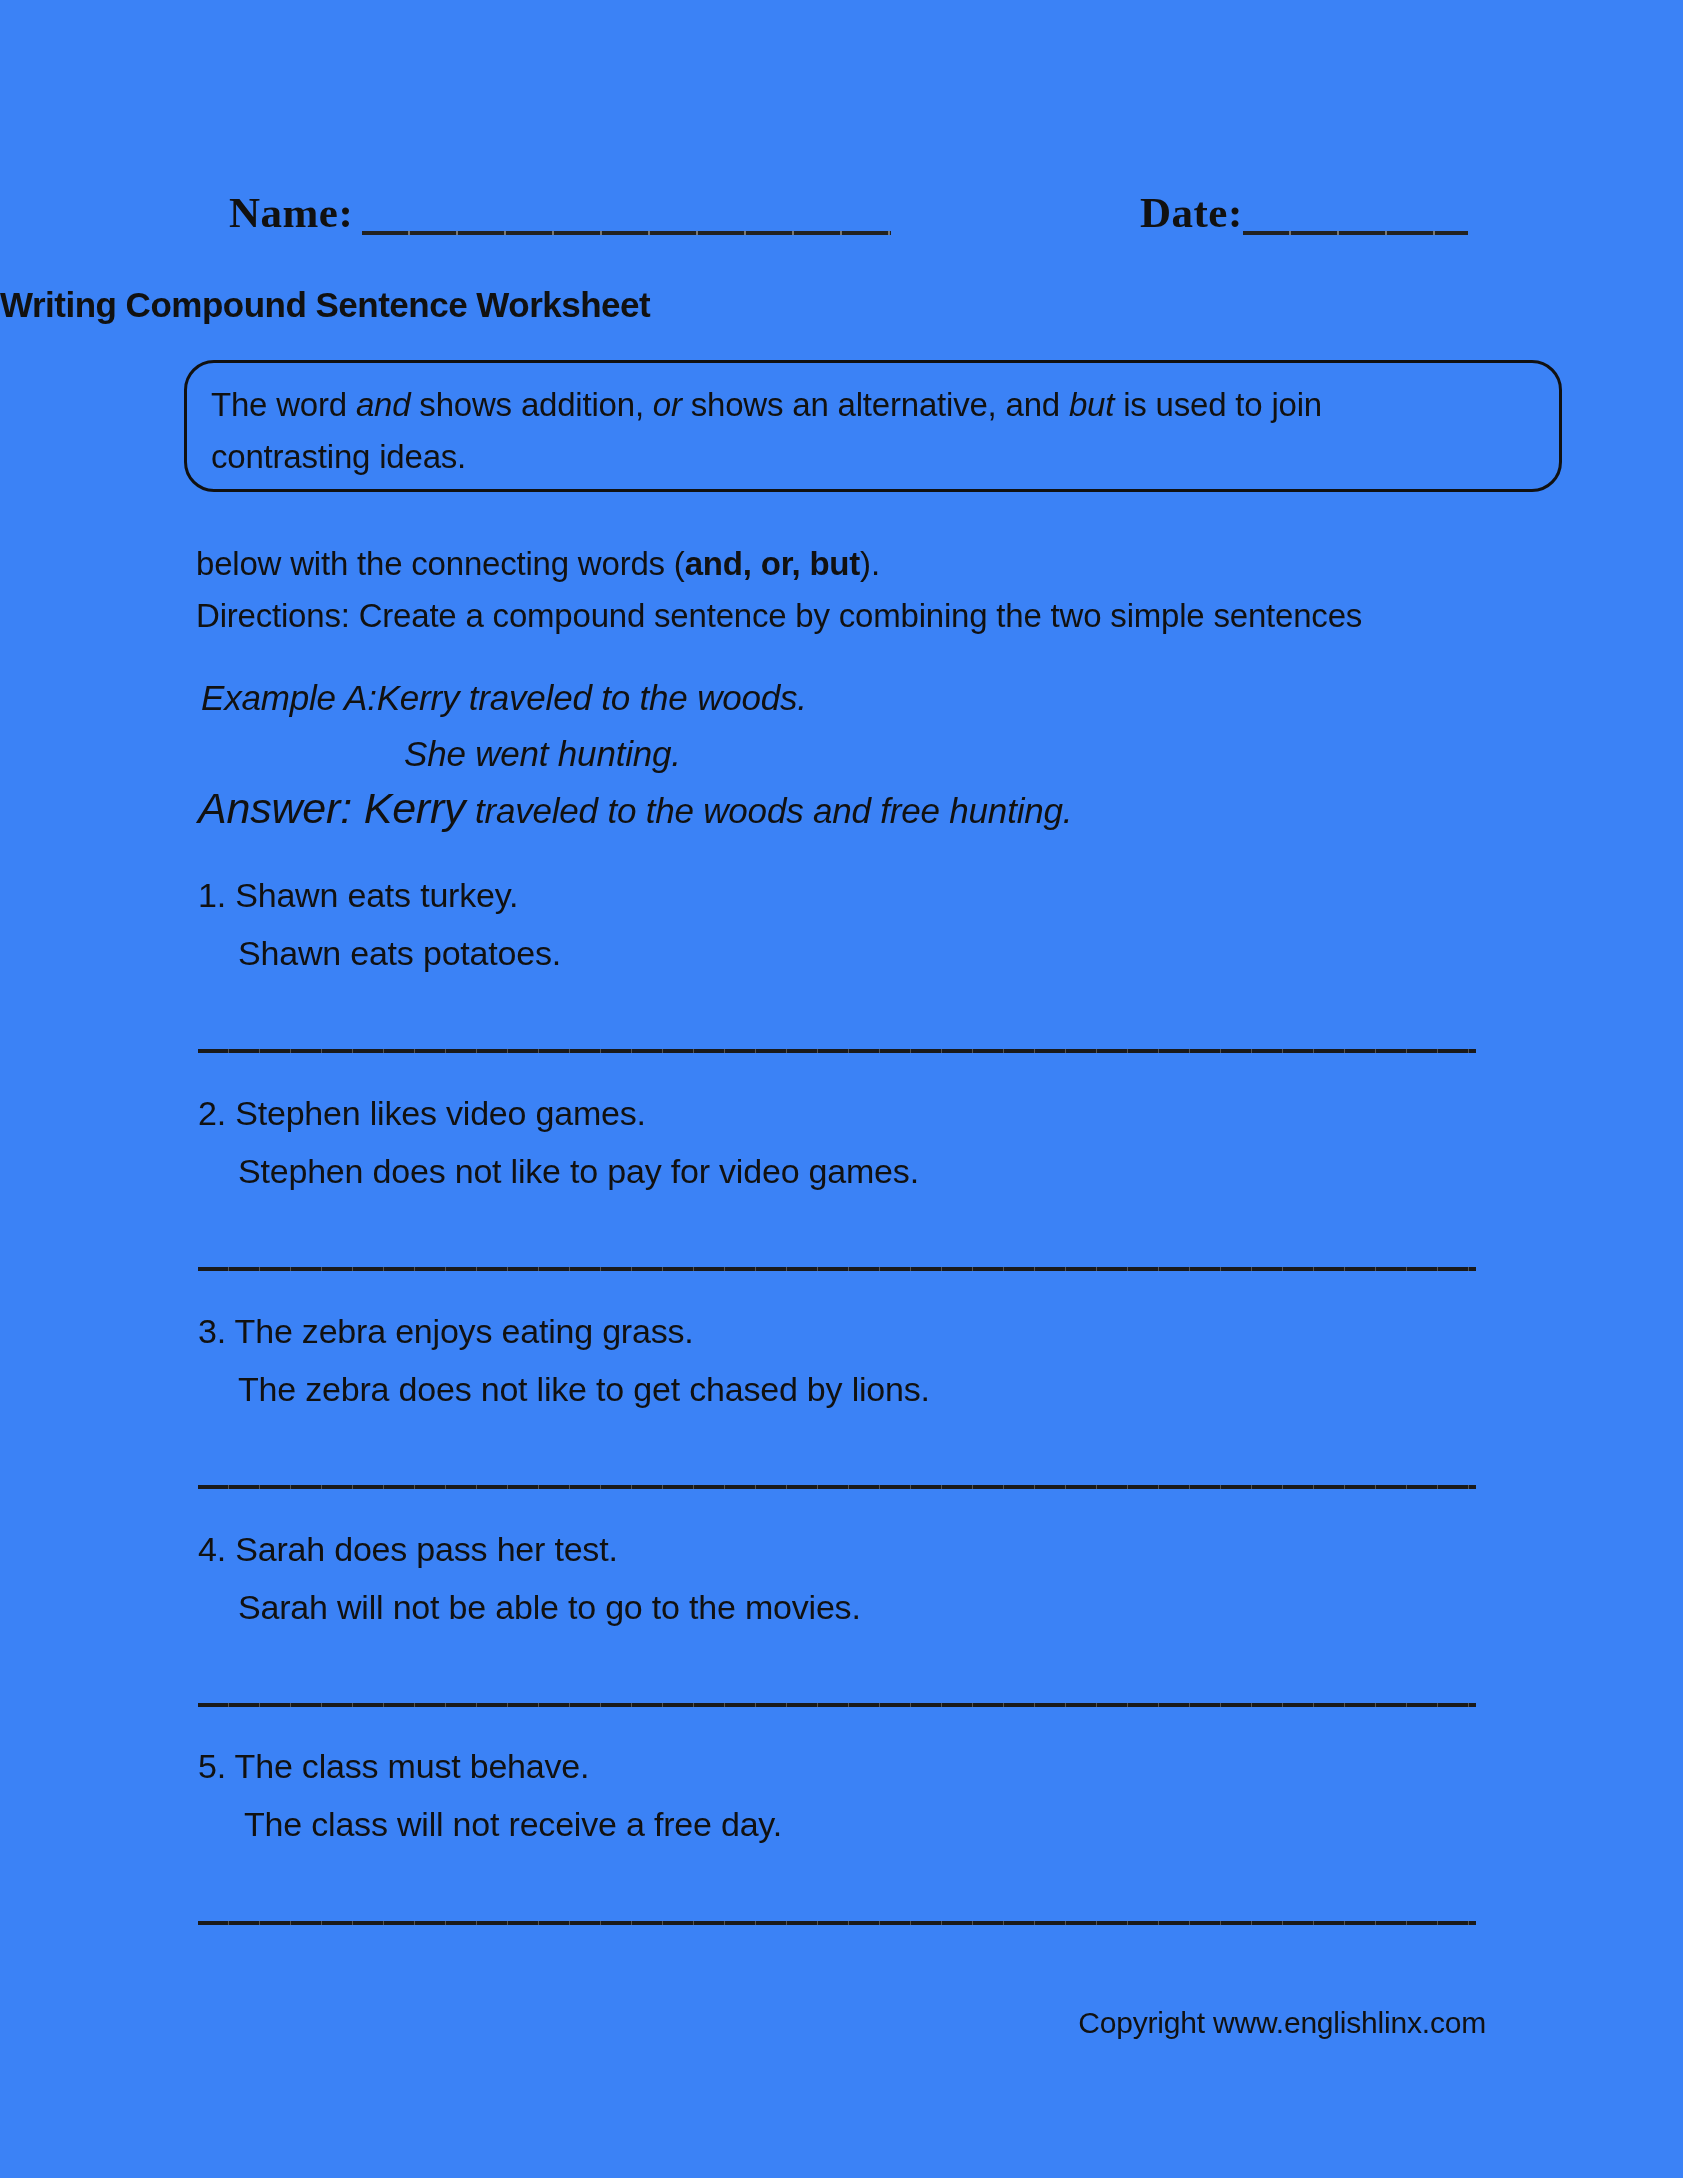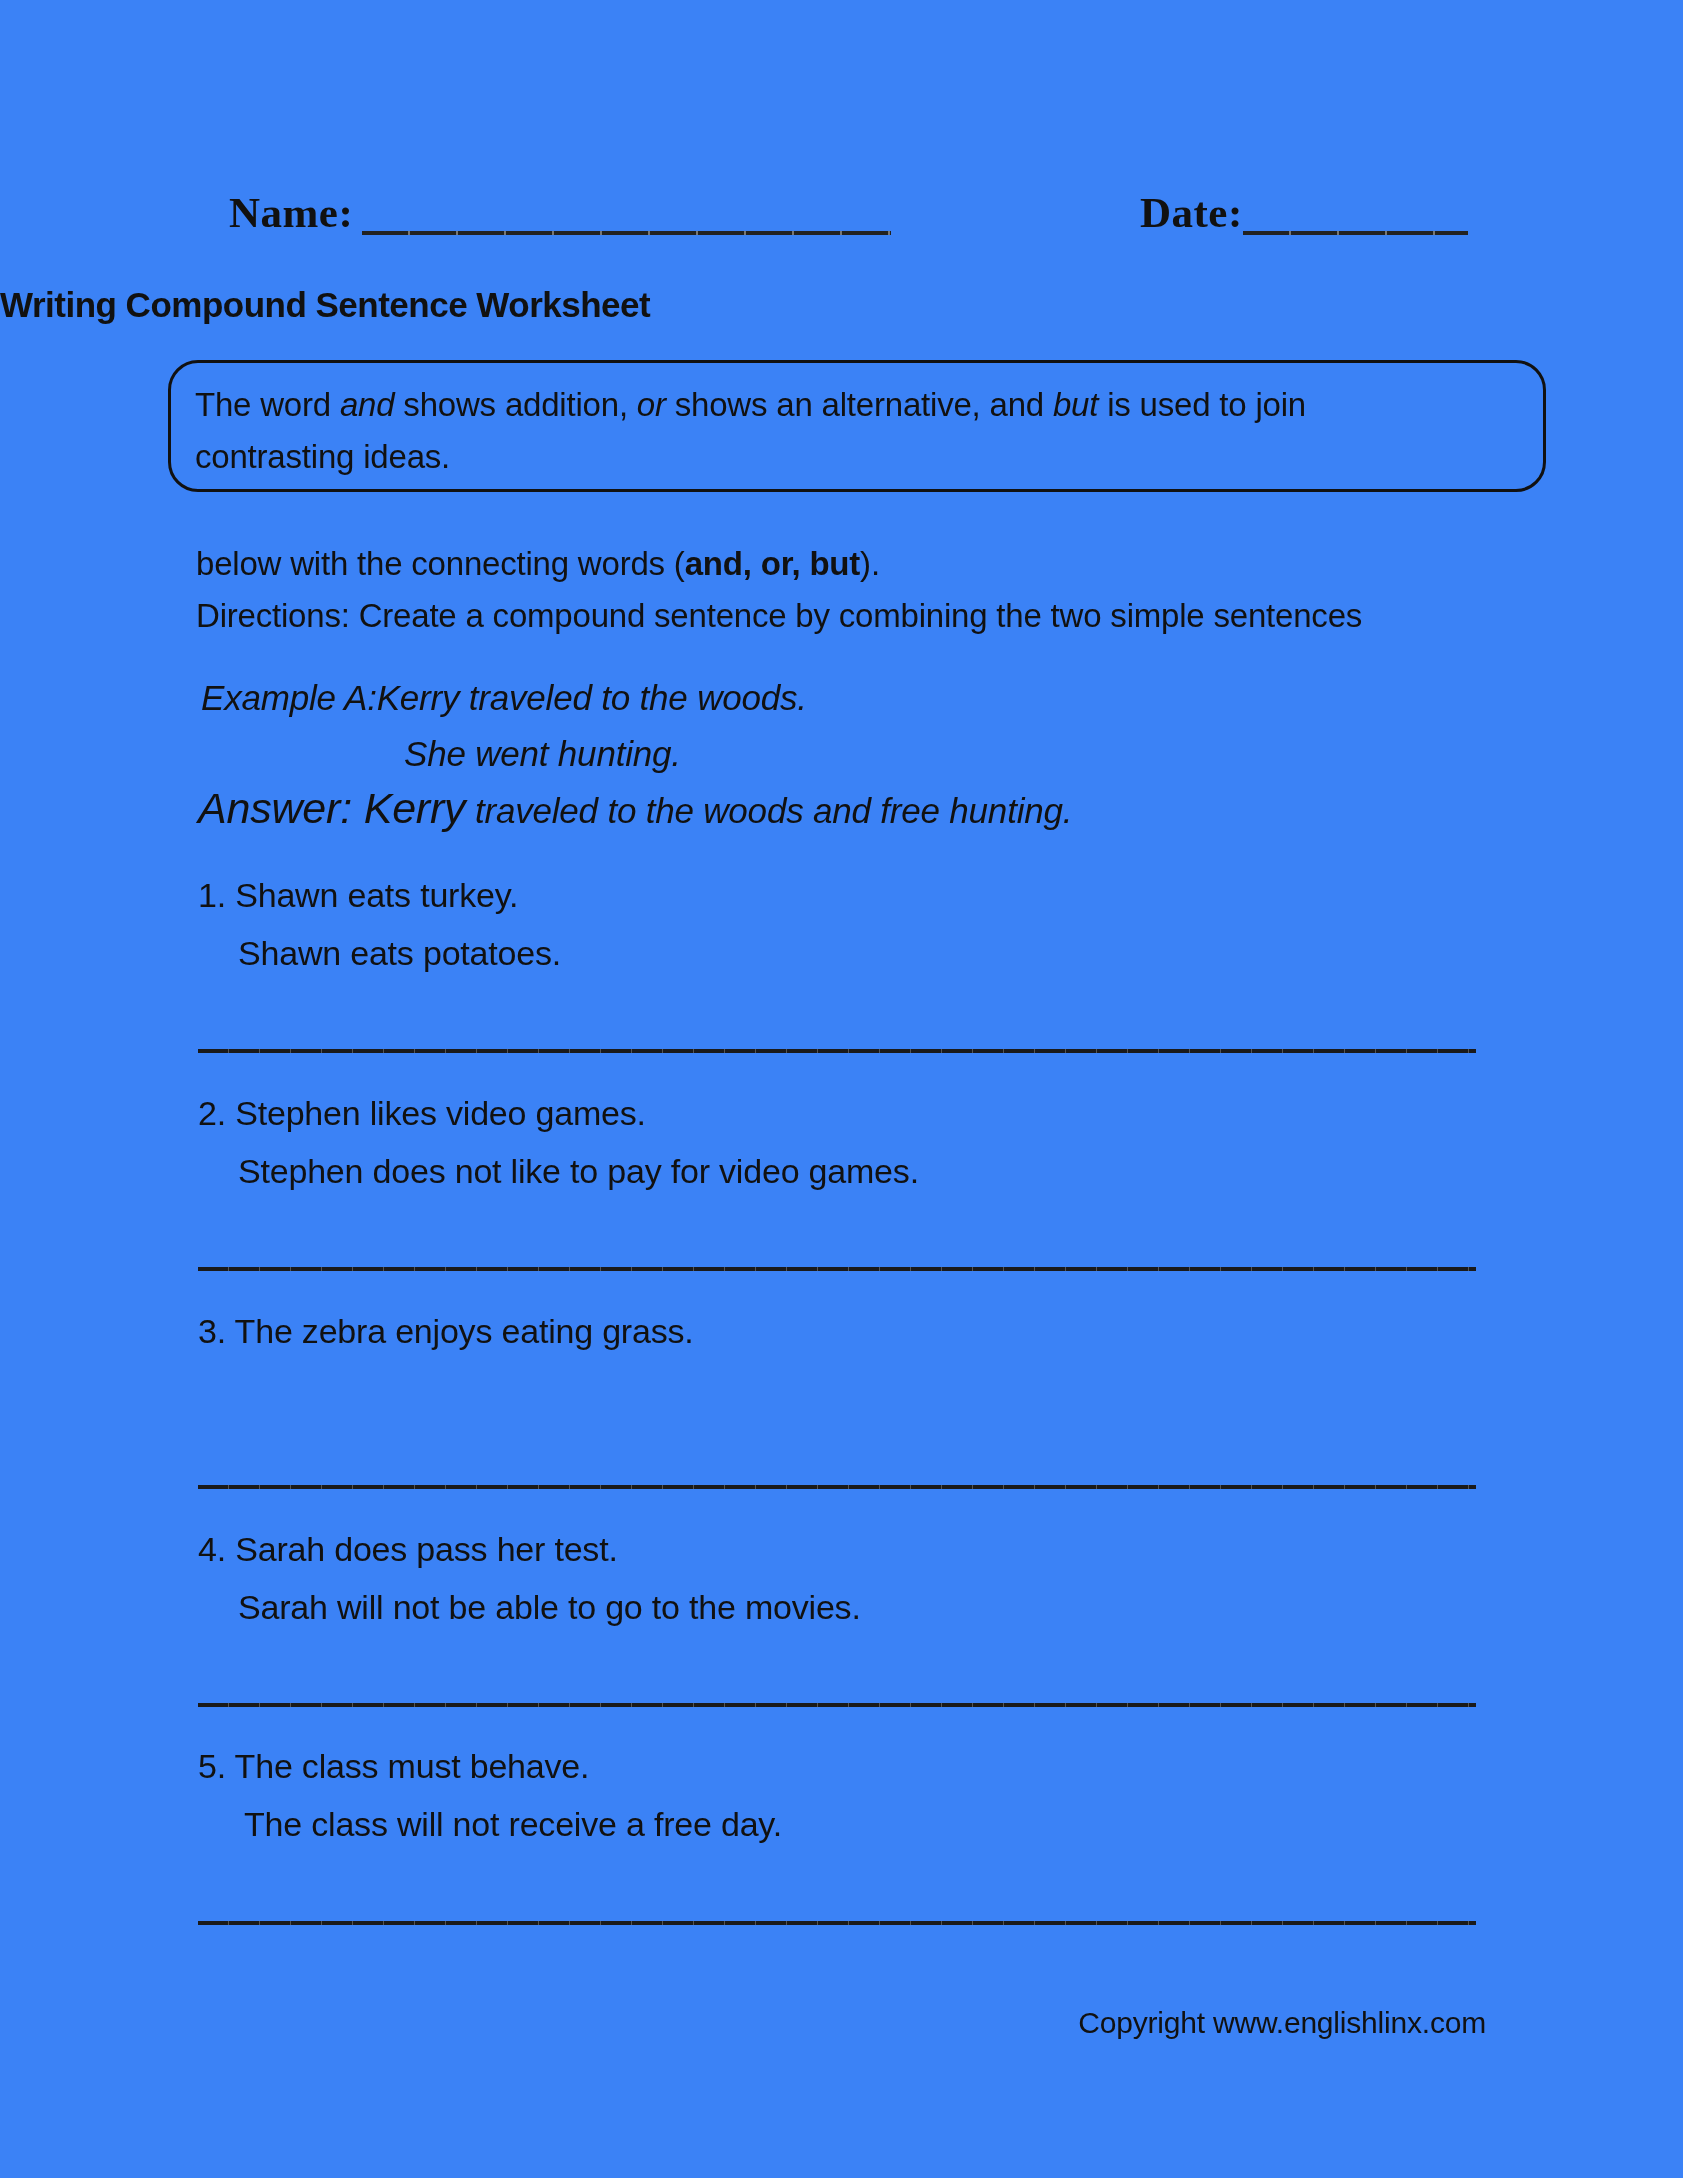--- a/index.html
+++ b/index.html
@@ -48,21 +48,21 @@
     width: 100%;
     font-weight: bold;
     font-size: 35px;
     letter-spacing: -0.5px;
     line-height: 1;
   }
 
   
   .info-box {
     position: absolute;
-    left: 168px;
+    left: 184px;
     top: 360px;
     width: 1378px;
     height: 132px;
     box-sizing: border-box;
     border: 3.5px solid #111111;
     border-radius: 30px;
     padding: 16px 20px 0 24px;
     font-size: 33px;
     letter-spacing: -0.2px;
   }
@@ -164,20 +164,21 @@
   <div class="answer-blank" style="top:1049px"></div>
 
   <div class="item" style="top:1096px">
     <div class="item-line1"><span>2.</span> <span>Stephen likes video games.</span></div>
     <div class="item-line2">Stephen does not like to pay for video games.</div>
   </div>
   <div class="answer-blank" style="top:1267px"></div>
 
   <div class="item" style="top:1314px">
     <div class="item-line1"><span>3.</span> <span>The zebra enjoys eating grass.</span></div>
+    <div class="item-line2">The zebra does not like to get chased by lions.</div>
   </div>
   <div class="answer-blank" style="top:1485px"></div>
 
   <div class="item" style="top:1532px">
     <div class="item-line1"><span>4.</span> <span>Sarah does pass her test.</span></div>
     <div class="item-line2">Sarah will not be able to go to the movies.</div>
   </div>
   <div class="answer-blank" style="top:1703px"></div>
 
   <div class="item" style="top:1749px">

